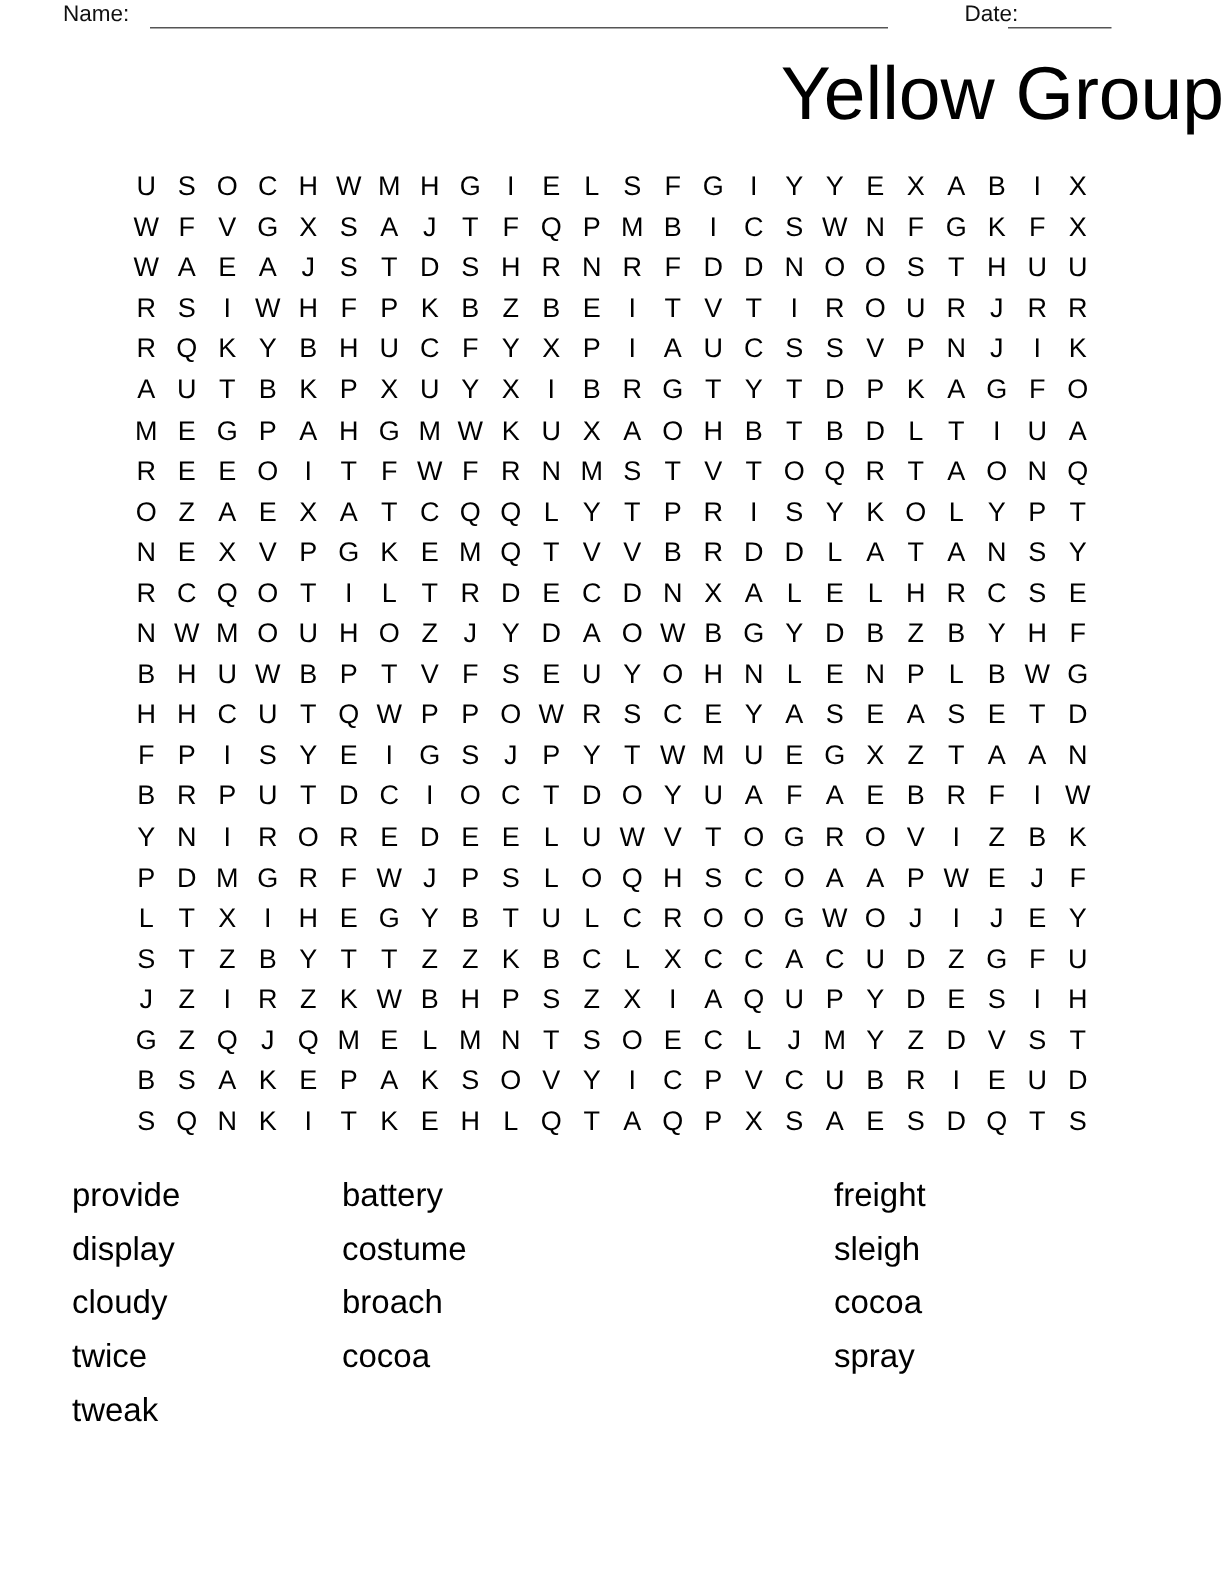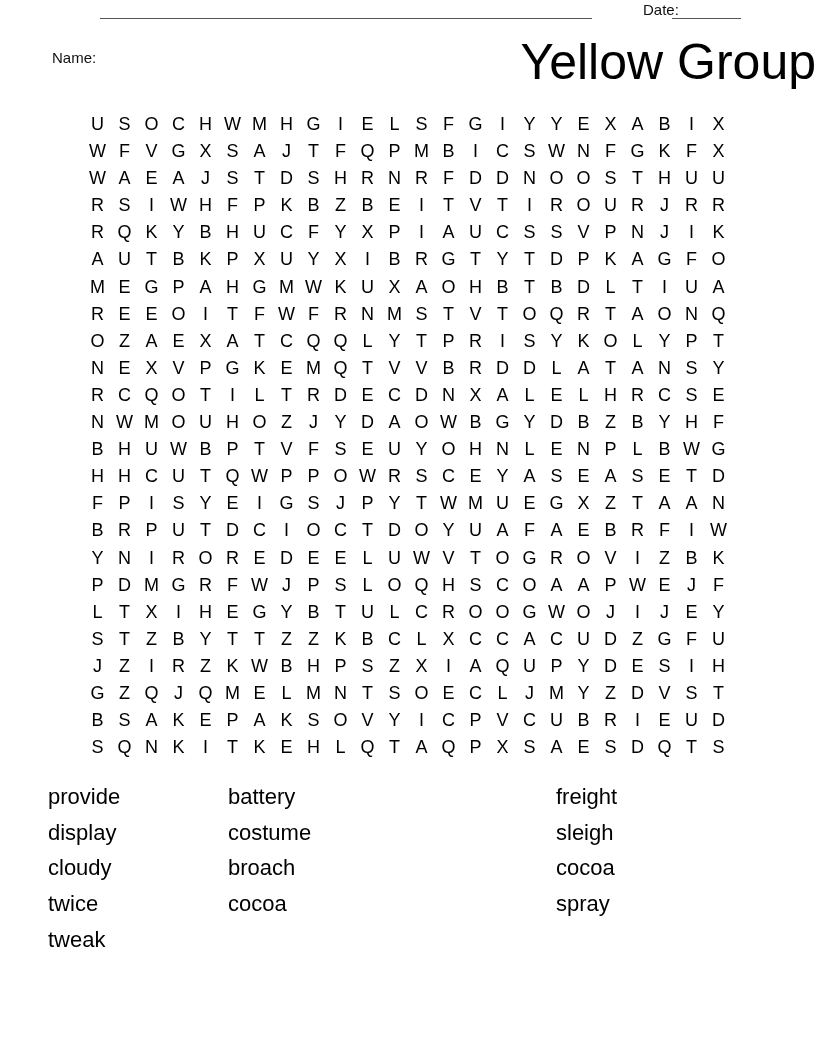--- a/index.html
+++ b/index.html
@@ -8,21 +8,21 @@
     background: #ffffff;
     font-family: "Liberation Sans", sans-serif;
     color: #000000;
     position: relative;
     overflow: hidden;
   }
   .page { position: absolute; inset: 0; width: 816px; height: 1056px; }
 
   
   .hdr-label { position: absolute; top: 1px; font-size: 15px; color: #111; }
-  .name-label { left: 52px; margin-top: 48px; }
+  .name-label { left: 42px; }
   .date-label { left: 643px; }
   .fill-line { position: absolute; top: 18px; border-bottom: 1.5px solid #555; height: 0; }
   .name-line { left: 100px; width: 492px; }
   .date-line { left: 672px; width: 69px; }
 
   
   .title {
     position: absolute; top: 33px; left: 0; width: 816px;
     text-align: right;
     font-size: 50px;

